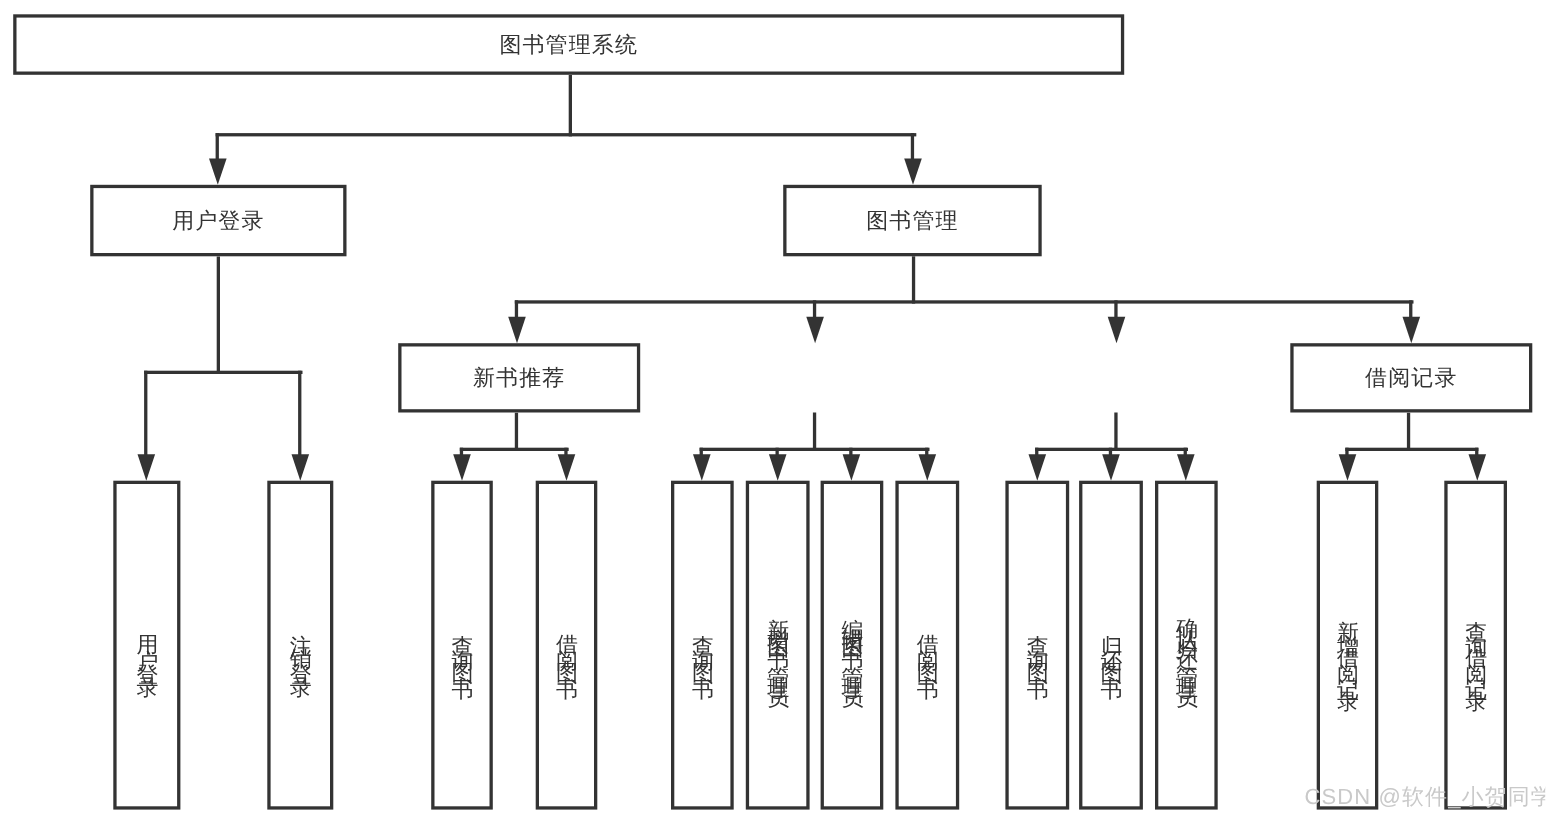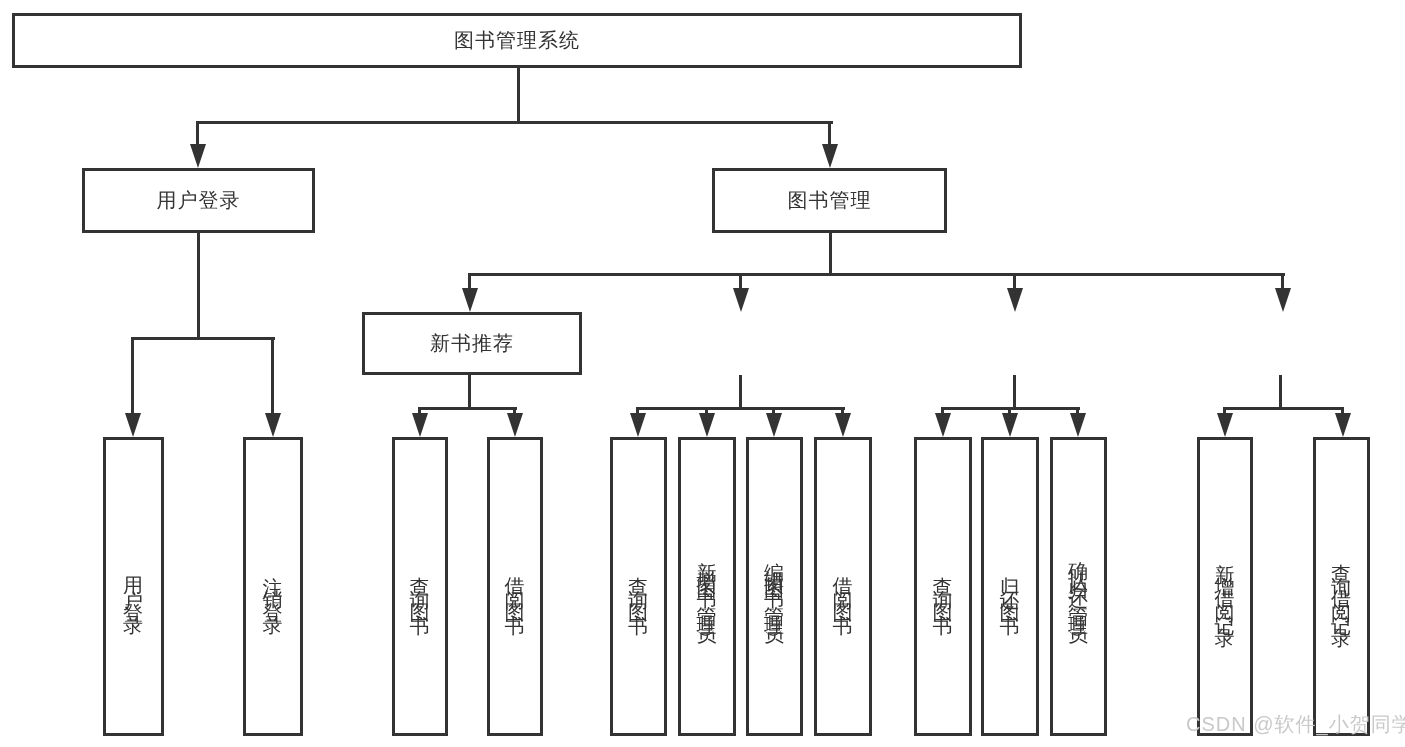--- a/index.html
+++ b/index.html
@@ -51,20 +51,23 @@
 
   <div class="node h" style="left:82px;top:168px;width:233px;height:65px">
     <span>用户登录</span>
   </div>
   <div class="node h" style="left:712px;top:168px;width:235px;height:65px">
     <span>图书管理</span>
   </div>
 
   <div class="node h" style="left:362px;top:312px;width:220px;height:63px">
     <span>新书推荐</span>
+  </div>
+  <div class="node h" style="left:1173px;top:312px;width:220px;height:63px">
+    <span>借阅记录</span>
   </div>
 
   <div class="node v" style="left:103px;top:437px;width:61px;height:299px">
     <span>用户登录</span>
   </div>
   <div class="node v" style="left:243px;top:437px;width:60px;height:299px">
     <span>注销登录</span>
   </div>
 
   <div class="node v" style="left:392px;top:437px;width:56px;height:299px">

